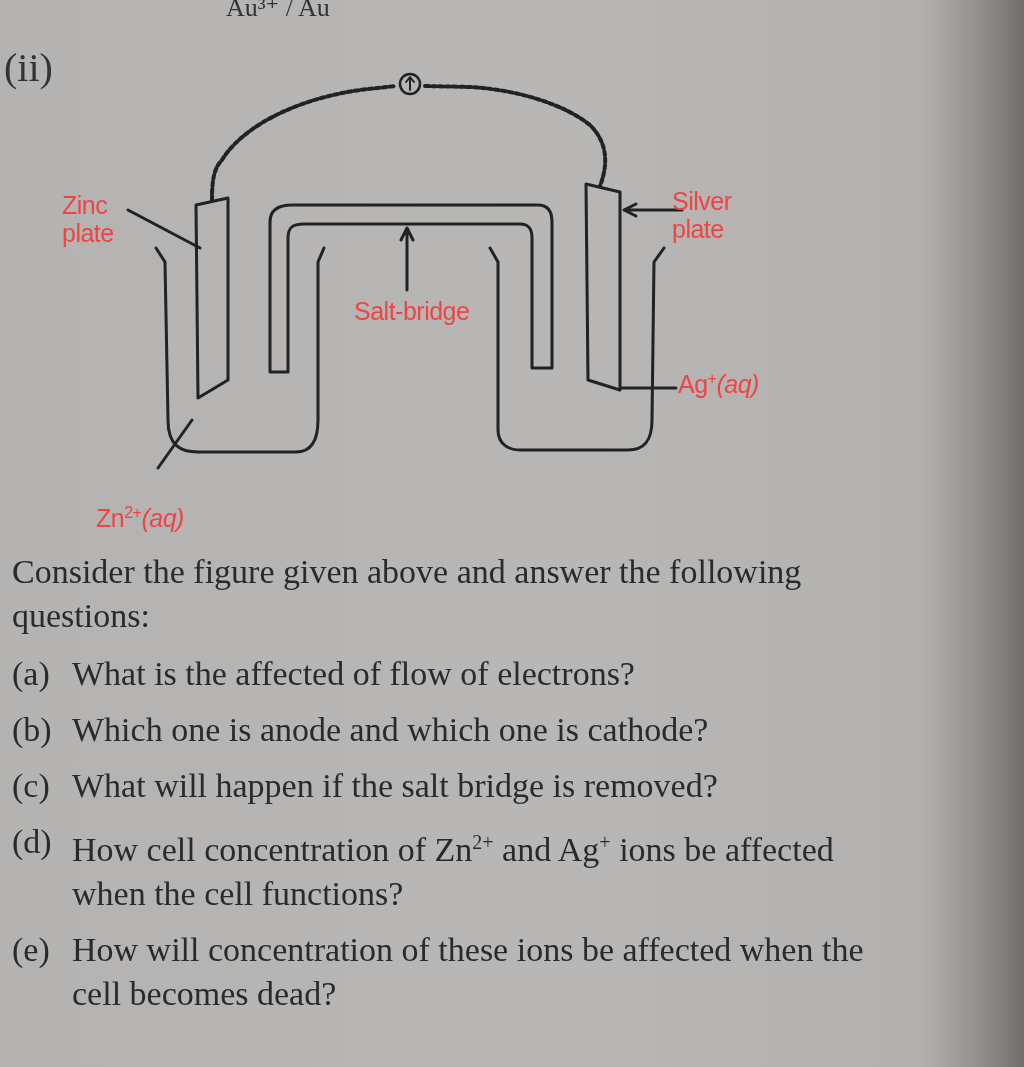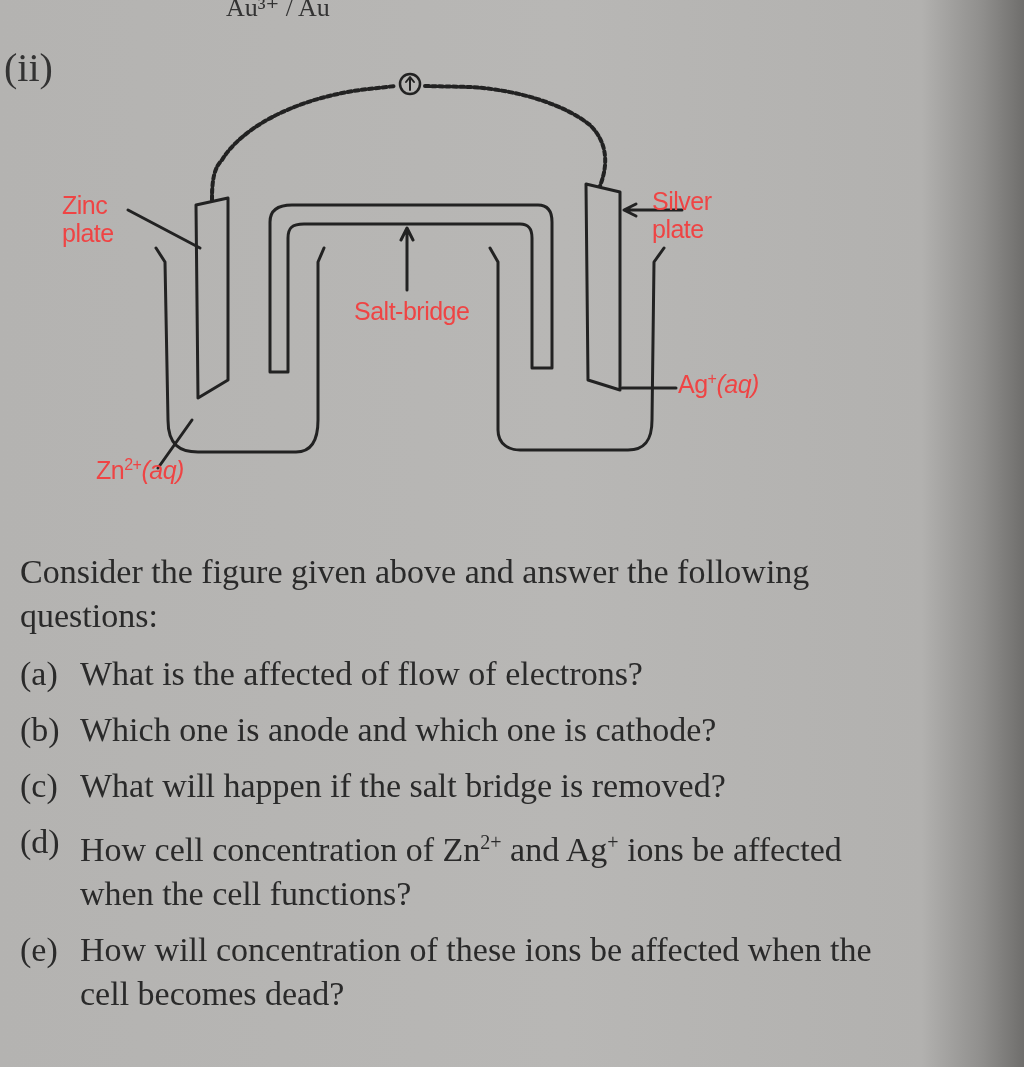--- a/index.html
+++ b/index.html
@@ -9,21 +9,21 @@
     font-family: "Liberation Serif", "DejaVu Serif", serif;
     color:#2a2a2a;
   }
   .page { position:absolute; left:0; top:0; width:1024px; height:1067px; }
   .top-cut { position:absolute; left:226px; top:-8px; font-size:26px; color:#333; }
   .part-label { position:absolute; left:4px; top:44px; font-size:40px; color:#333; }
   svg.diagram { position:absolute; left:0; top:0; }
   .lbl { position:absolute; font-family:"Liberation Sans", "DejaVu Sans", sans-serif; font-size:25px; color:#ef4444; letter-spacing:-0.5px; line-height:1.1; }
   .lbl sup { font-size:16px; }
   .ital { font-style:italic; }
-  .text-block { position:absolute; left:20px; top:550px; width:900px; font-size:34px; line-height:44px; color:#2a2a2a; }
+  .text-block { position:absolute; left:12px; top:550px; width:900px; font-size:34px; line-height:44px; color:#2a2a2a; }
   .intro { margin:0 0 14px 0; }
   .q { display:flex; margin:0 0 12px 0; }
   .q-letter { width:60px; flex:none; }
   .q-text { flex:1; }
   .q sup { font-size:20px; }
 </style>
 </head>
 <body>
 
 <div class="page">
@@ -58,26 +58,26 @@
       <path d="M682 210 L626 210 M636 204 L624 210 L636 216"></path>
 
       <path d="M622 388 L676 388"></path>
     </g>
   </svg>
 
   <div class="lbl" style="left:62px;top:192px;">
     <div>Zinc</div>
     <div>plate</div>
   </div>
-  <div class="lbl" style="left:652px;top:188px;">
+  <div class="lbl" style="left:672px;top:188px;">
     <div>Silver</div>
     <div>plate</div>
   </div>
   <div class="lbl" style="left:354px;top:298px;">Salt-bridge</div>
-  <div class="lbl" style="left:96px;top:456px;">
+  <div class="lbl" style="left:96px;top:504px;">
     <span>Zn</span><sup>2+</sup><span class="ital">(aq)</span>
   </div>
   <div class="lbl" style="left:678px;top:370px;">
     <span>Ag</span><sup>+</sup><span class="ital">(aq)</span>
   </div>
 
   <div class="text-block">
     <p class="intro">Consider the figure given above and answer the following questions:</p>
     <div class="q">
       <span class="q-letter">(a)</span>

